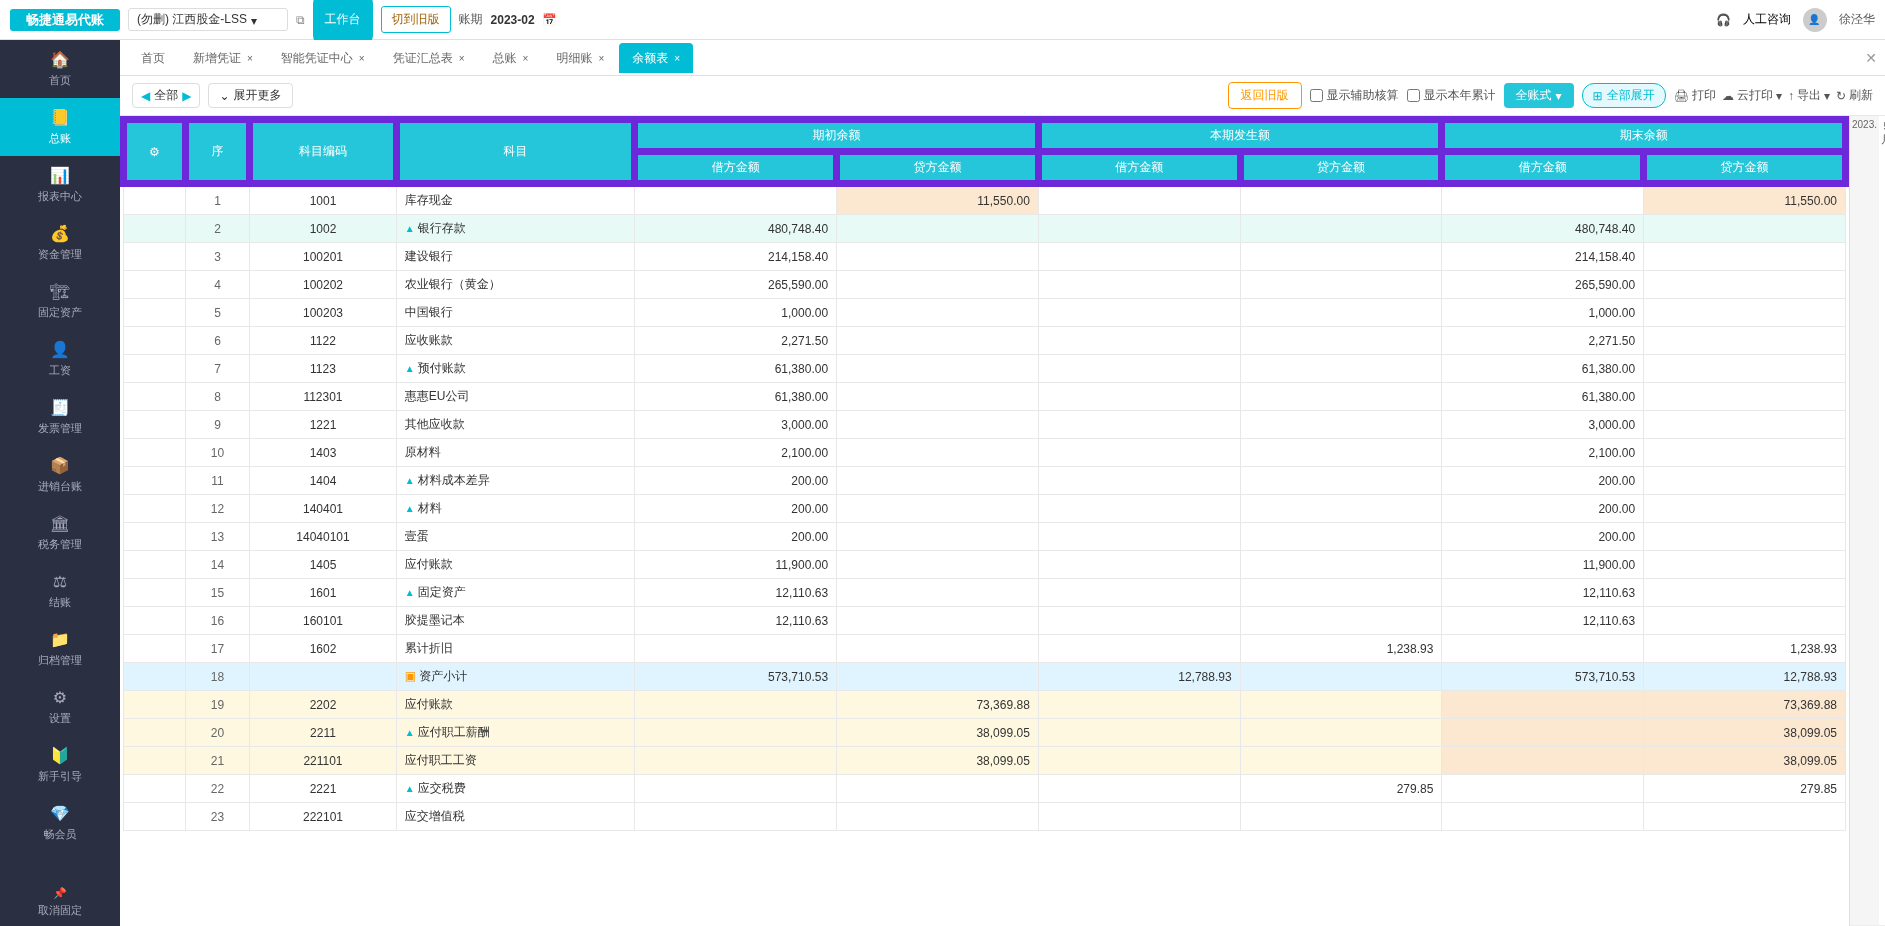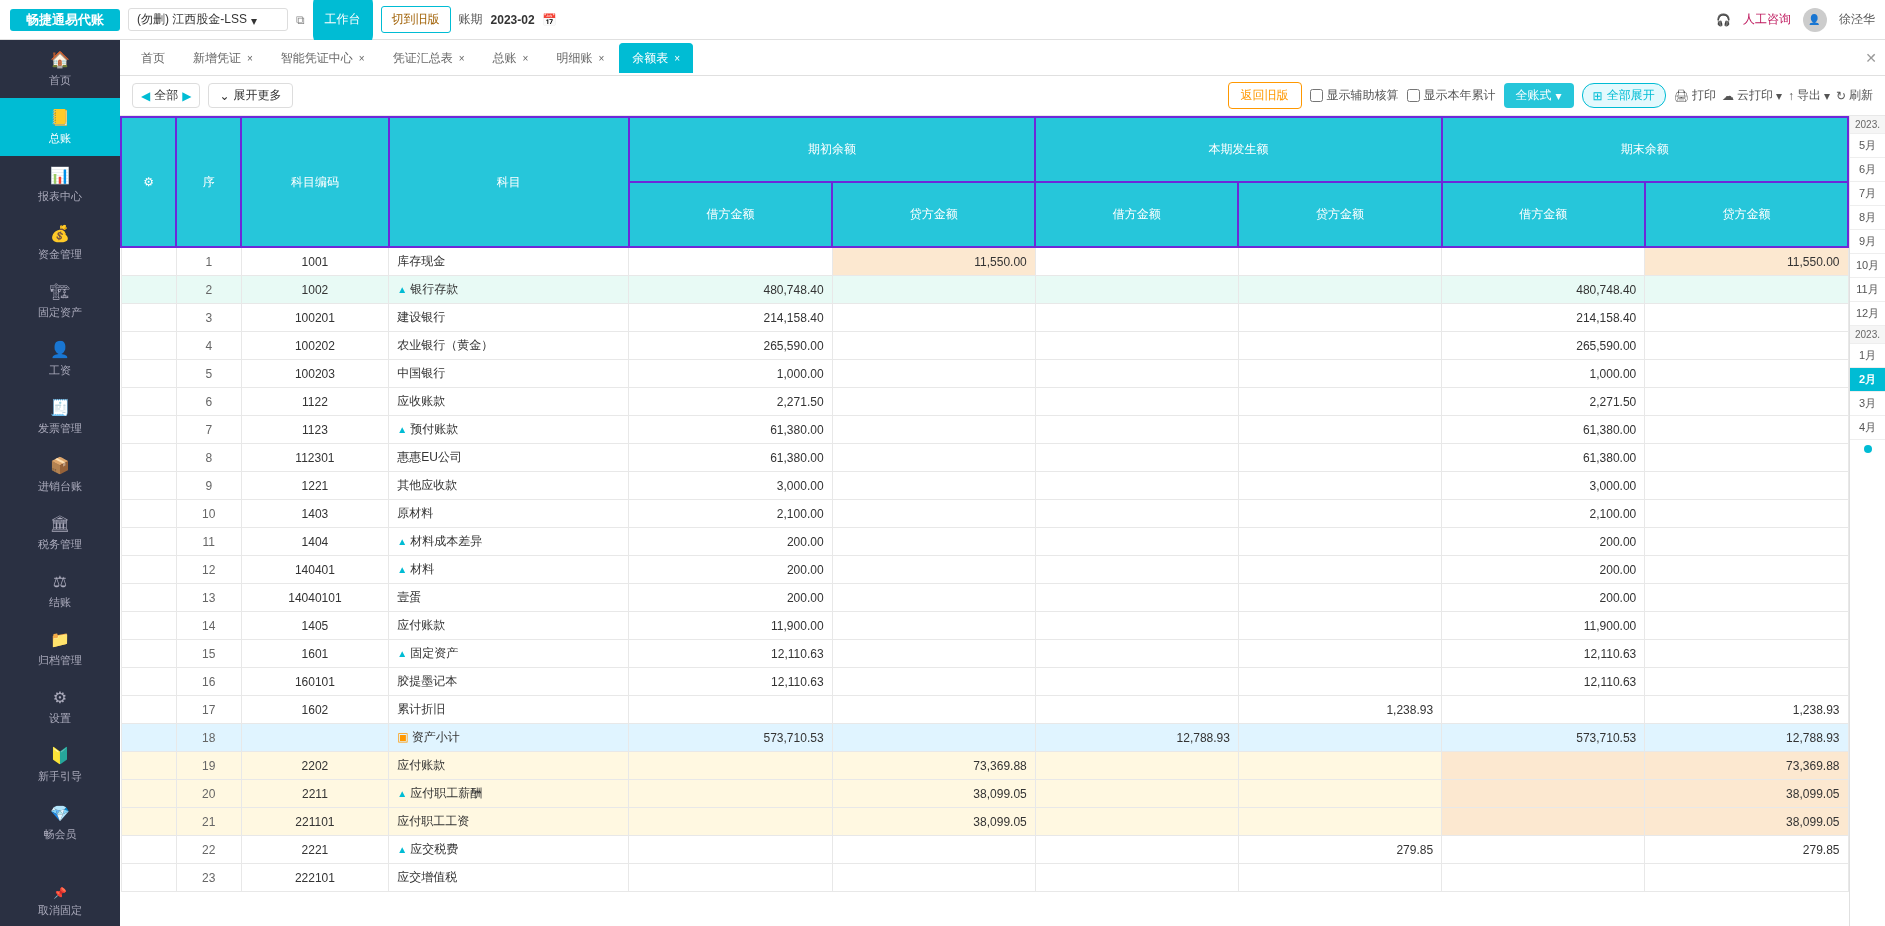--- a/index.html
+++ b/index.html
@@ -267,23 +267,23 @@
       margin: 0;
     }
     table {
       width: 100%;
       border-collapse: collapse;
       font-size: 12px;
     }
     thead tr th {
       background: #26c6da;
       color: #fff;
-      padding: 23px 8px;
+      padding: 4px 8px;
       text-align: center;
-      border: 2px solid #6d28d9;
+      border: 7px solid #6d28d9;
       white-space: nowrap;
       font-weight: normal;
     }
     thead tr.header-group th {
       background: #26c6da;
     }
     tbody tr td {
       padding: 5px 8px;
       border: 1px solid #e8e8e8;
       text-align: center;
@@ -300,21 +300,21 @@
     
     .row-num { color: #666; }
     .settings-icon-cell { background: #26c6da; text-align: center; }
 
     
     .side-timeline {
       width: 36px;
       background: #fff;
       border-left: 1px solid #e0e0e0;
       display: flex;
-      flex-direction: column;
+      flex-direction: row;
       font-size: 11px;
       overflow-y: auto;
       flex-shrink: 0;
     }
     .timeline-year {
       background: #f5f5f5;
       text-align: center;
       padding: 3px 2px;
       font-size: 10px;
       color: #666;
@@ -358,21 +358,21 @@
     <span>▾</span>
   </div>
   <span style="cursor:pointer;color:#888;">⧉</span>
   <button class="btn-workspace">工作台</button>
   <button class="btn-switch">切到旧版</button>
   <span style="font-size:12px;color:#555;">账期</span>
   <span style="font-size:12px;color:#333;font-weight:bold;">2023-02</span>
   <span style="cursor:pointer;color:#888;">📅</span>
   <div class="top-bar-right">
     <span>🎧</span>
-    <span style="cursor:pointer;color:#be185d;">人工咨询</span>
+    <span style="cursor:pointer;color:#000000;">人工咨询</span>
     <div class="user-avatar">👤</div>
     <span style="cursor:pointer;color:#555;">徐泾华</span>
   </div>
 </div>
 
 <div class="main-layout">
 
   <div class="sidebar">
     <div class="sidebar-item">
       <span class="icon">🏠</span>

